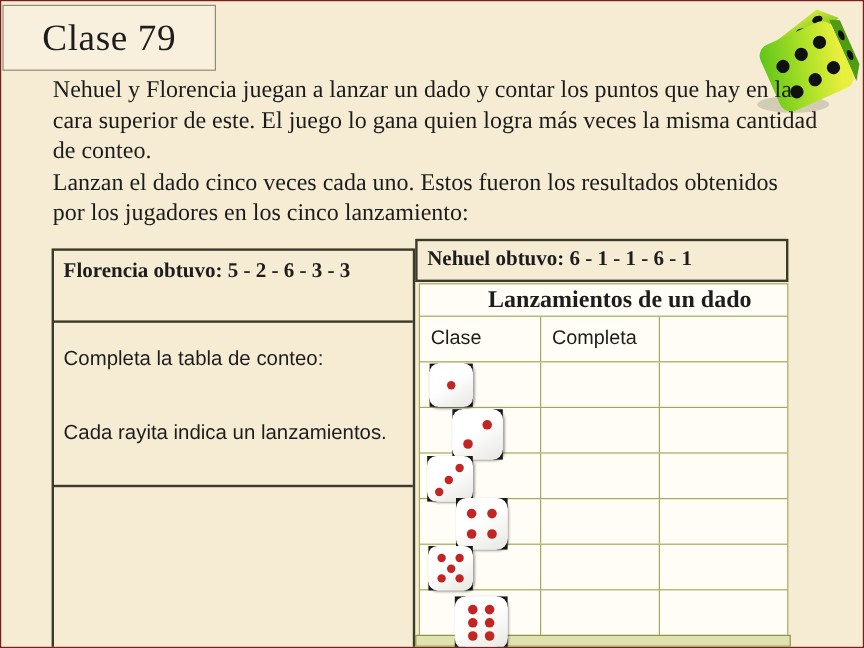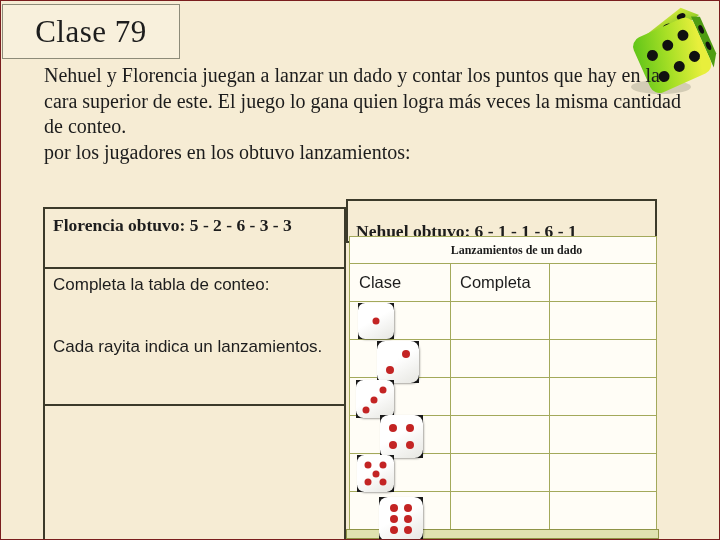--- a/index.html
+++ b/index.html
@@ -24,39 +24,39 @@
   }
   
   .leftcol{
     position:absolute;left:42px;top:206px;width:303px;height:339px;
     border:2px solid var(--table_border_dark,#3c3a2a);box-sizing:border-box;
   }
   .lc-cell{box-sizing:border-box;}
   .lc1{height:60px;border-bottom:2px solid var(--table_border_dark,#3c3a2a);
        padding:6px 8px;font-weight:bold;font-size:17.5px;}
   .lc2{height:137px;border-bottom:2px solid var(--table_border_dark,#3c3a2a);
-       padding:6px 8px;font-family:"Liberation Sans",sans-serif;font-size:17px;}
+       padding:20px 8px;font-family:"Liberation Sans",sans-serif;font-size:17px;}
   .lc2 .gap{margin-top:42px;}
   .lc3{padding:5px 8px;font-family:"Liberation Sans",sans-serif;
        font-size:17px;line-height:25px;}
   
   .nehuel-cell{
     position:absolute;left:345px;top:198px;width:311px;height:36px;
     border:2px solid var(--table_border_dark,#3c3a2a);box-sizing:border-box;
-    padding:20px 8px;font-weight:bold;font-size:17.5px;
+    padding:4px 8px;font-weight:bold;font-size:17.5px;
   }
   
   .inner-table{
     position:absolute;left:348px;top:235px;width:308px;
     border:1px solid var(--grid_olive,#a3a95b);
     background:var(--cell_white,#fffdf6);box-sizing:border-box;
   }
   .it-title{
     height:26px;line-height:26px;text-align:center;
-    font-weight:bold;font-size:12px;
+    font-weight:bold;font-size:20px;
     border-bottom:1px solid var(--grid_olive,#a3a95b);
     padding-left:27px;
   }
   .it-row{display:flex;height:38px;box-sizing:border-box;
     border-bottom:1px solid var(--grid_olive,#a3a95b);}
   #tally-body .it-row:last-child{border-bottom:none;}
   .it-cell{box-sizing:border-box;border-right:1px solid var(--grid_olive,#a3a95b);}
   .col0{width:101px;}
   .col1{width:99px;}
   .col2{flex:1;border-right:none;}
@@ -122,21 +122,22 @@
       <circle cx="29" cy="68" r="5.5" fill="#101010"></circle>
       <circle cx="47" cy="65" r="5.5" fill="#101010"></circle>
       <circle cx="65" cy="62" r="5.5" fill="#101010"></circle>
     </g>
   </svg>
 
   <div class="intro">
     <div>Nehuel y Florencia juegan a lanzar un dado y contar los puntos que hay en la</div>
     <div>cara superior de este. El juego lo gana quien logra más veces la misma cantidad</div>
     <div>de conteo.</div>
-    <div>por los jugadores en los obtuvo lanzamientos:</div>
+    <div>Lanzan el dado cinco veces cada uno. Estos fueron los resultados obtenidos</div>
+    <div>por los jugadores en los cinco lanzamiento:</div>
   </div>
 
   <div class="leftcol">
     <div class="lc-cell lc1">
       <span>Florencia obtuvo: 5 - 2 - 6 - 3 - 3</span>
     </div>
     <div class="lc-cell lc2">
       <div>Completa la tabla de conteo:</div>
       <div class="gap">Cada rayita indica un lanzamientos.</div>
     </div>

